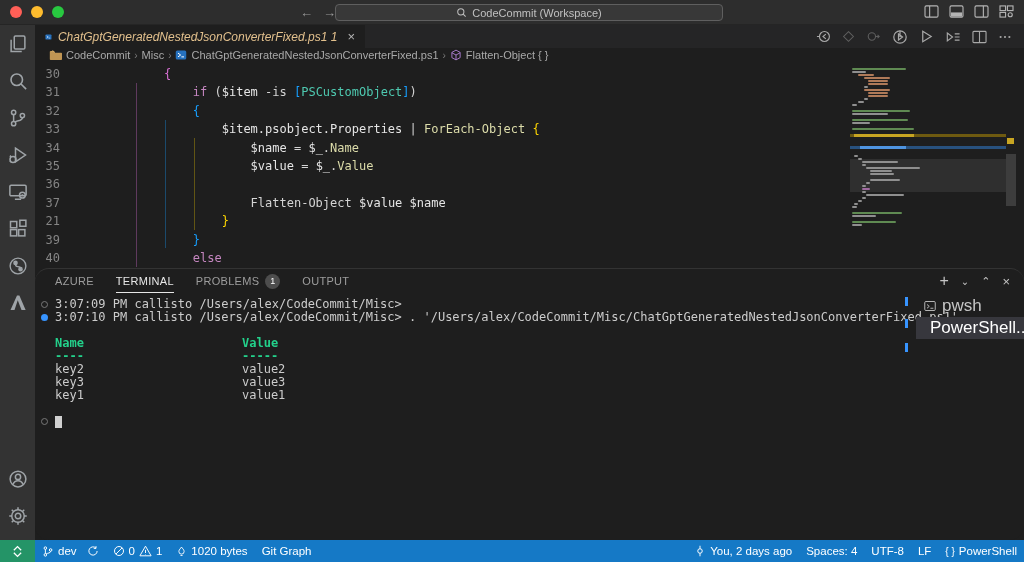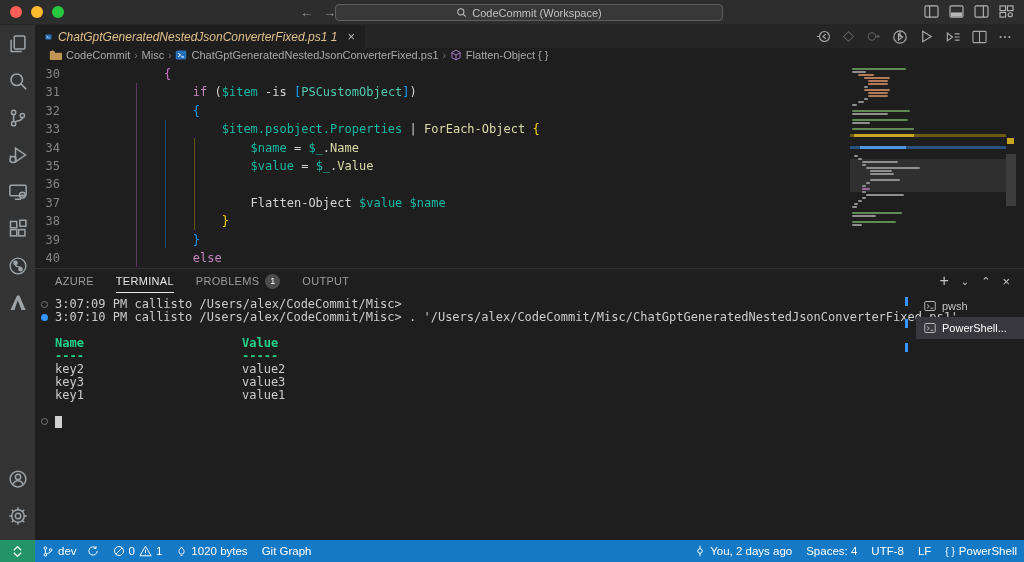--- a/index.html
+++ b/index.html
@@ -31,38 +31,38 @@
 
   
   .breadcrumbs { position:absolute; top:48px; left:35px; right:0; height:14px; background:#1e1e1e; display:flex; align-items:center; gap:4px; padding-left:14px; font-size:11px; color:#a9a9a9; }
   .bc-sep { color:#7a7a7a; font-size:10px; }
   .bc-item { display:flex; align-items:center; gap:4px; cursor:pointer; }
 
   
   .editor { position:absolute; top:62px; left:35px; right:8px; height:206px; background:#1e1e1e; overflow:hidden; }
   .gutter { position:absolute; top:3px; left:0; width:65px; text-align:right; padding-right:40px; font-family:"DejaVu Sans Mono", monospace; font-size:12px; line-height:18.4px; color:#858585; }
   .code { position:absolute; top:3px; left:100px; font-family:"DejaVu Sans Mono", monospace; font-size:12px; line-height:18.4px; white-space:pre; }
-  .tk-d{color:#d4d4d4;} .tk-kw{color:#c586c0;} .tk-var{color:#14b8a6;} .tk-type{color:#4ec9b0;}
+  .tk-d{color:#d4d4d4;} .tk-kw{color:#c586c0;} .tk-var{color:#e5e5e5;} .tk-type{color:#4ec9b0;}
   .tk-fn{color:#dcdcaa;} .tk-bp{color:#da70d6;} .tk-bb{color:#179fff;} .tk-bg{color:#ffd700;} .tk-sq{color:#179fff;}
   .guide { position:absolute; width:1px; top:0; }
 
   
   .minimap { position:absolute; top:0; right:10px; width:156px; height:206px; background:#1e1e1e; }
   .mm-row { position:absolute; height:2px; border-radius:1px; }
   .mm-yellow { position:absolute; left:0; width:156px; height:3px; background:#6e5a10; }
   .mm-yellow i { position:absolute; left:4px; width:60px; height:3px; background:#c8a522; display:block; }
   .mm-blue { position:absolute; left:0; width:156px; height:3px; background:#28517e; }
   .mm-blue i { position:absolute; left:10px; width:46px; height:3px; background:#4f94e0; display:block; }
   .mm-viewport { position:absolute; left:0; width:156px; background:rgba(255,255,255,0.08); }
   .overview-ruler { position:absolute; top:0; right:0; width:10px; height:206px; }
   .ov-yellow { position:absolute; top:76px; left:1px; width:7px; height:6px; background:#c8a522; }
   .ov-slider { position:absolute; top:92px; left:0; width:10px; height:52px; background:rgba(121,121,121,0.35); }
 
   
-  .panel { position:absolute; top:268px; left:35px; right:0; height:272px; background:#1e1e1e; border-top:1px solid #333333; }
+  .panel { position:absolute; top:268px; left:35px; right:0; height:272px; background:#1e1e1e; border-top:1px solid #333333;border-radius:14px; }
   .panel-header { height:24px; display:flex; align-items:center; padding-left:20px; }
   .panel-tab { font-size:11px; letter-spacing:0.3px; color:#9d9d9d; margin-right:22px; height:24px; display:flex; align-items:center; gap:6px; cursor:pointer; }
   .panel-tab.active { color:#e7e7e7; border-bottom:1px solid #e7e7e7; font-weight:normal; }
   .panel-badge { background:#4d4d4d; color:#ffffff; font-size:9px; width:15px; height:15px; border-radius:50%; display:flex; align-items:center; justify-content:center; }
   .panel-actions { margin-left:auto; display:flex; align-items:center; gap:12px; padding-right:14px; color:#c5c5c5; font-size:13px; }
   .panel-actions span { cursor:pointer; }
 
   
   .terminal { position:absolute; top:26px; left:0; right:110px; bottom:0; font-family:"DejaVu Sans Mono", monospace; font-size:12px; line-height:13px; color:#cccccc; padding:3px 0 0 20px; }
   .t-line { position:relative; white-space:pre; height:13px; }
@@ -70,21 +70,21 @@
   .t-marker.hollow { border:1px solid #777777; }
   .t-marker.filled { background:#3794ff; }
   .t-col1 { display:inline-block; width:187px; }
   .t-green { color:#23d18b; font-weight:bold; }
   .t-cursor { display:inline-block; width:7px; height:12px; background:#d0d0d0; vertical-align:text-bottom; }
   .term-marks { position:absolute; right:116px; top:26px; bottom:0; width:3px; }
   .term-marks i { position:absolute; left:0; width:3px; height:9px; background:#3794ff; display:block; }
 
   
   .term-list { position:absolute; top:26px; right:0; width:108px; bottom:0; }
-  .term-item { height:22px; display:flex; align-items:center; gap:6px; padding-left:8px; font-size:11px; color:#c5c5c5; cursor:pointer; white-space:nowrap; overflow:hidden; }
+  .term-item { height:22px; display:flex; align-items:center; gap:6px; padding-left:8px; font-size:17px; color:#c5c5c5; cursor:pointer; white-space:nowrap; overflow:hidden; }
   .term-item.selected { background:#37373d; color:#ffffff; }
 
   
   .statusbar { position:absolute; bottom:0; left:0; width:1024px; height:22px; background:#1579c6; display:flex; align-items:center; font-size:11.5px; color:#ffffff; }
   .sb-remote { width:35px; height:22px; background:#249467; display:flex; align-items:center; justify-content:center; font-weight:bold; font-size:11px; cursor:pointer; }
   .sb-item { display:flex; align-items:center; gap:4px; padding:12px 7px; height:34px; cursor:pointer; white-space:nowrap;text-align:center; }
   .sb-right { margin-left:auto; display:flex; align-items:center; }
 </style>
 </head>
 <body>
@@ -281,21 +281,21 @@
 <div class="editor">
   <div class="gutter" id="gutter">
       <div>30</div>
       <div>31</div>
       <div>32</div>
       <div>33</div>
       <div>34</div>
       <div>35</div>
       <div>36</div>
       <div>37</div>
-      <div>38</div>
+      <div>21</div>
       <div>39</div>
       <div>40</div>
     </div>
   <div class="code" id="code"><div><span class="tk-d">    </span><span class="tk-bp">{</span></div><div><span class="tk-d">        </span><span class="tk-kw">if</span><span class="tk-d"> (</span><span class="tk-var">$item</span><span class="tk-d"> -is </span><span class="tk-sq">[</span><span class="tk-type">PSCustomObject</span><span class="tk-sq">]</span><span class="tk-d">)</span></div><div><span class="tk-d">        </span><span class="tk-bb">{</span></div><div><span class="tk-d">            </span><span class="tk-var">$item.psobject.Properties</span><span class="tk-d"> | </span><span class="tk-fn">ForEach-Object</span><span class="tk-d"> </span><span class="tk-bg">{</span></div><div><span class="tk-d">                </span><span class="tk-var">$name</span><span class="tk-d"> = </span><span class="tk-var">$_</span><span class="tk-d">.</span><span class="tk-fn">Name</span></div><div><span class="tk-d">                </span><span class="tk-var">$value</span><span class="tk-d"> = </span><span class="tk-var">$_</span><span class="tk-d">.</span><span class="tk-fn">Value</span></div><div>&nbsp;</div><div><span class="tk-d">                </span><span class="tk-d">Flatten-Object</span><span class="tk-d"> </span><span class="tk-var">$value</span><span class="tk-d"> </span><span class="tk-var">$name</span></div><div><span class="tk-d">            </span><span class="tk-bg">}</span></div><div><span class="tk-d">        </span><span class="tk-bb">}</span></div><div><span class="tk-d">        </span><span class="tk-kw">else</span></div></div>
 
   <div class="guide" style="left:101px; top:21px; height:184px; background:rgba(218,112,214,0.35);"></div>
   <div class="guide" style="left:130px; top:58px; height:128px; background:rgba(23,159,255,0.35);"></div>
   <div class="guide" style="left:159px; top:76px; height:92px; background:rgba(255,215,0,0.30);"></div>
   <div class="minimap" id="minimap">
     <div class="mm-yellow" style="top:72px;">

